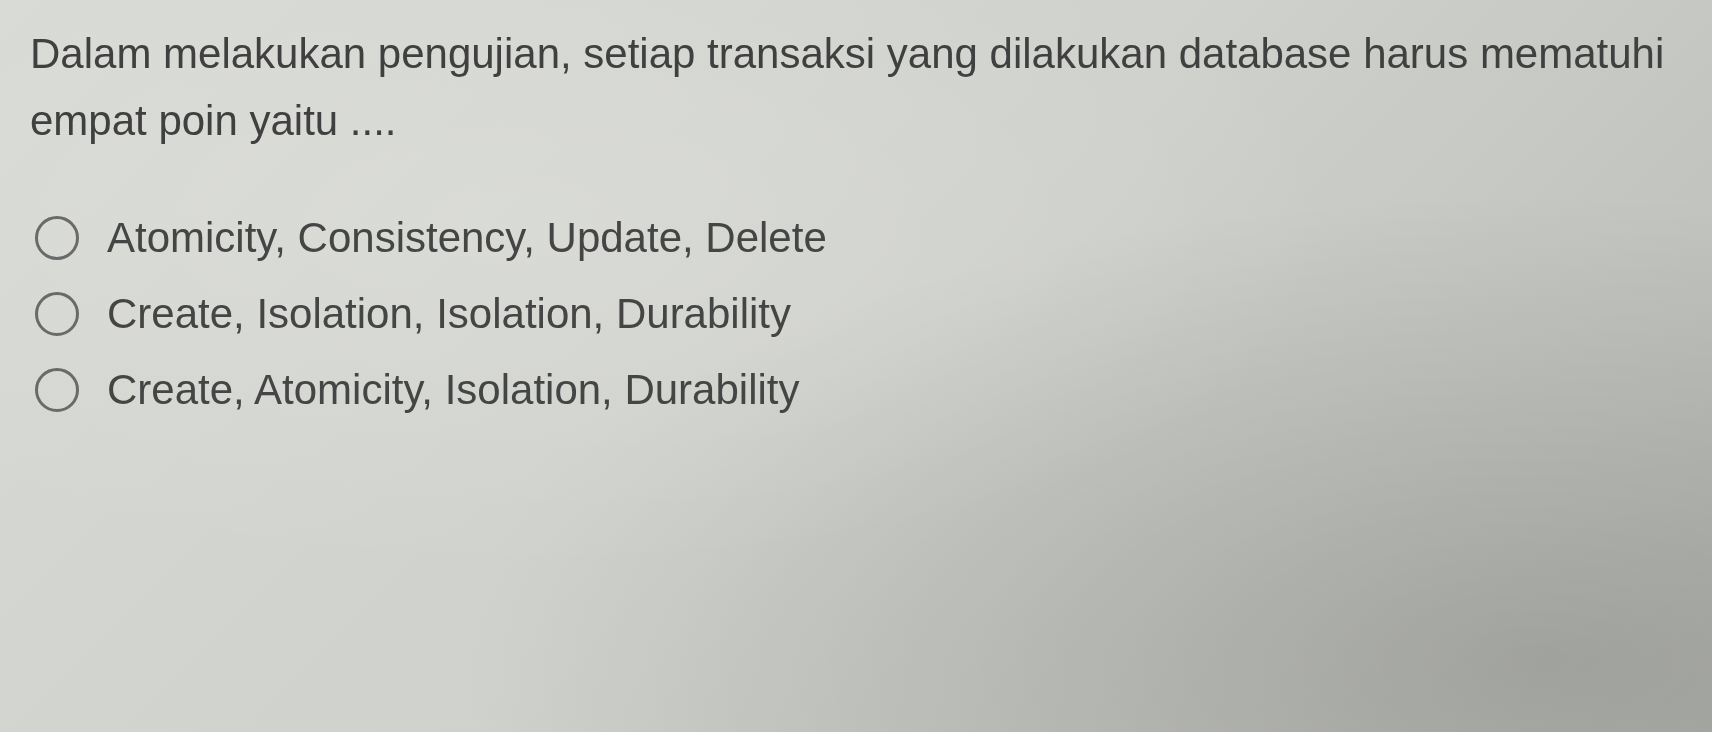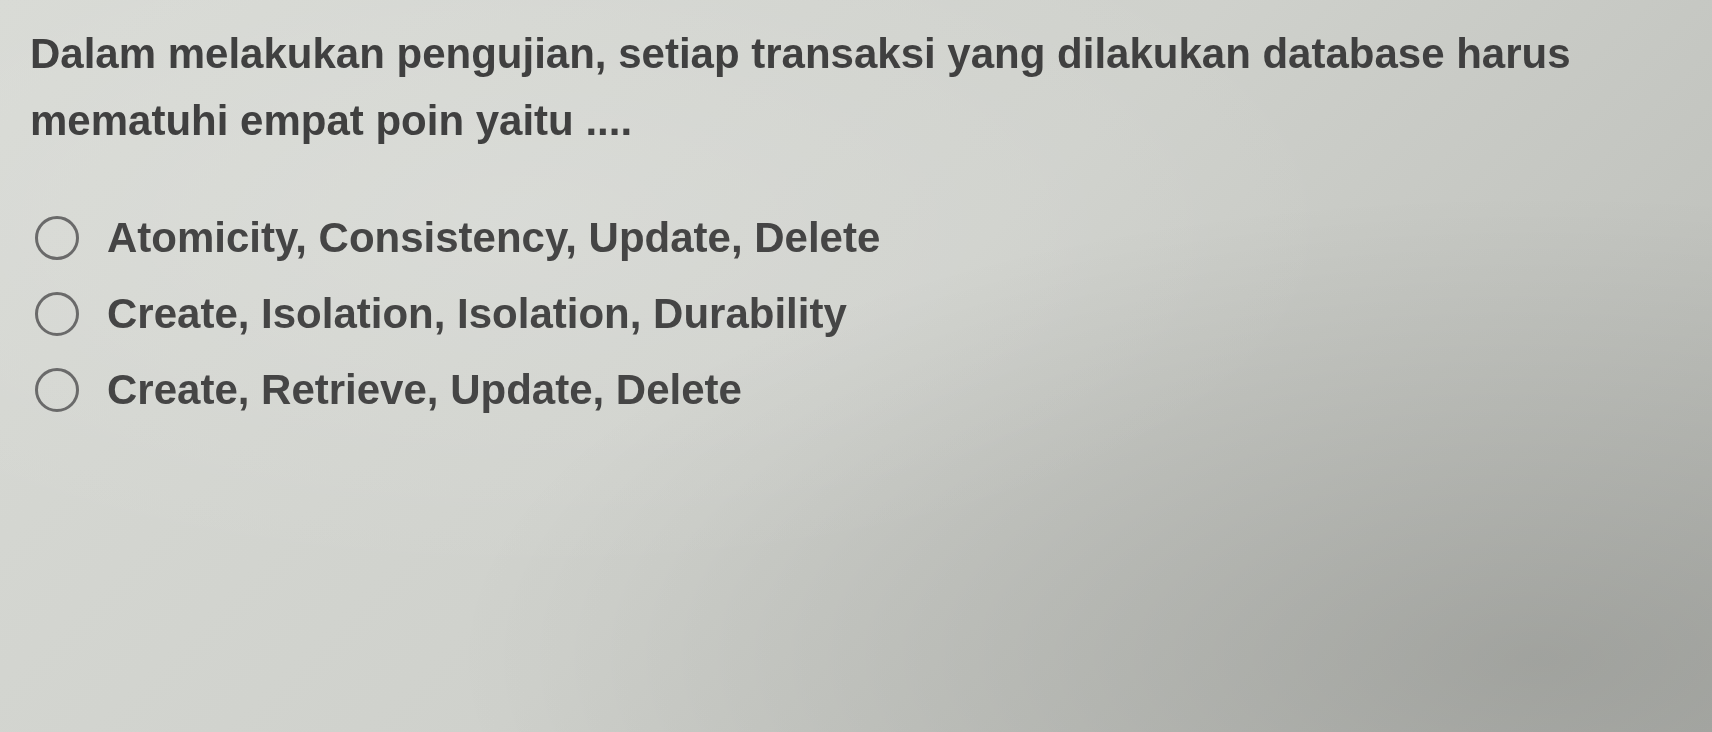--- a/index.html
+++ b/index.html
@@ -26,21 +26,21 @@
       bottom: 0;
       background: radial-gradient(ellipse at 30% 30%, rgba(255,255,255,0.15) 0%, transparent 50%),
                   radial-gradient(ellipse at 90% 90%, rgba(0,0,0,0.15) 0%, transparent 50%);
       pointer-events: none;
     }
     .question-text {
       font-size: 42px;
       line-height: 1.6;
       color: #404040;
       margin-bottom: 60px;
-      font-weight: 700;
+      font-weight: 400;
       position: relative;
     }
     .options {
       display: flex;
       flex-direction: column;
       gap: 28px;
       padding-left: 5px;
       position: relative;
     }
     .option-row {
@@ -53,34 +53,34 @@
       width: 44px;
       height: 44px;
       border: 3px solid #6a6a6a;
       border-radius: 50%;
       flex-shrink: 0;
       background: transparent;
     }
     .option-label {
       font-size: 42px;
       color: #454545;
-      font-weight: 700;
+      font-weight: 400;
     }
   </style>
 </head>
 <body>
 
 <div class="question-text">Dalam melakukan pengujian, setiap transaksi yang dilakukan database harus mematuhi empat poin yaitu ....</div>
 
 <div class="options">
   <div class="option-row">
     <div class="radio-circle"></div>
     <div class="option-label">Atomicity, Consistency, Update, Delete</div>
   </div>
   <div class="option-row">
     <div class="radio-circle"></div>
     <div class="option-label">Create, Isolation, Isolation, Durability</div>
   </div>
   <div class="option-row">
     <div class="radio-circle"></div>
-    <div class="option-label">Create, Retrieve, Update, Delete</div>
+    <div class="option-label">Create, Atomicity, Isolation, Durability</div>
   </div>
 </div>
 
 </body></html>

